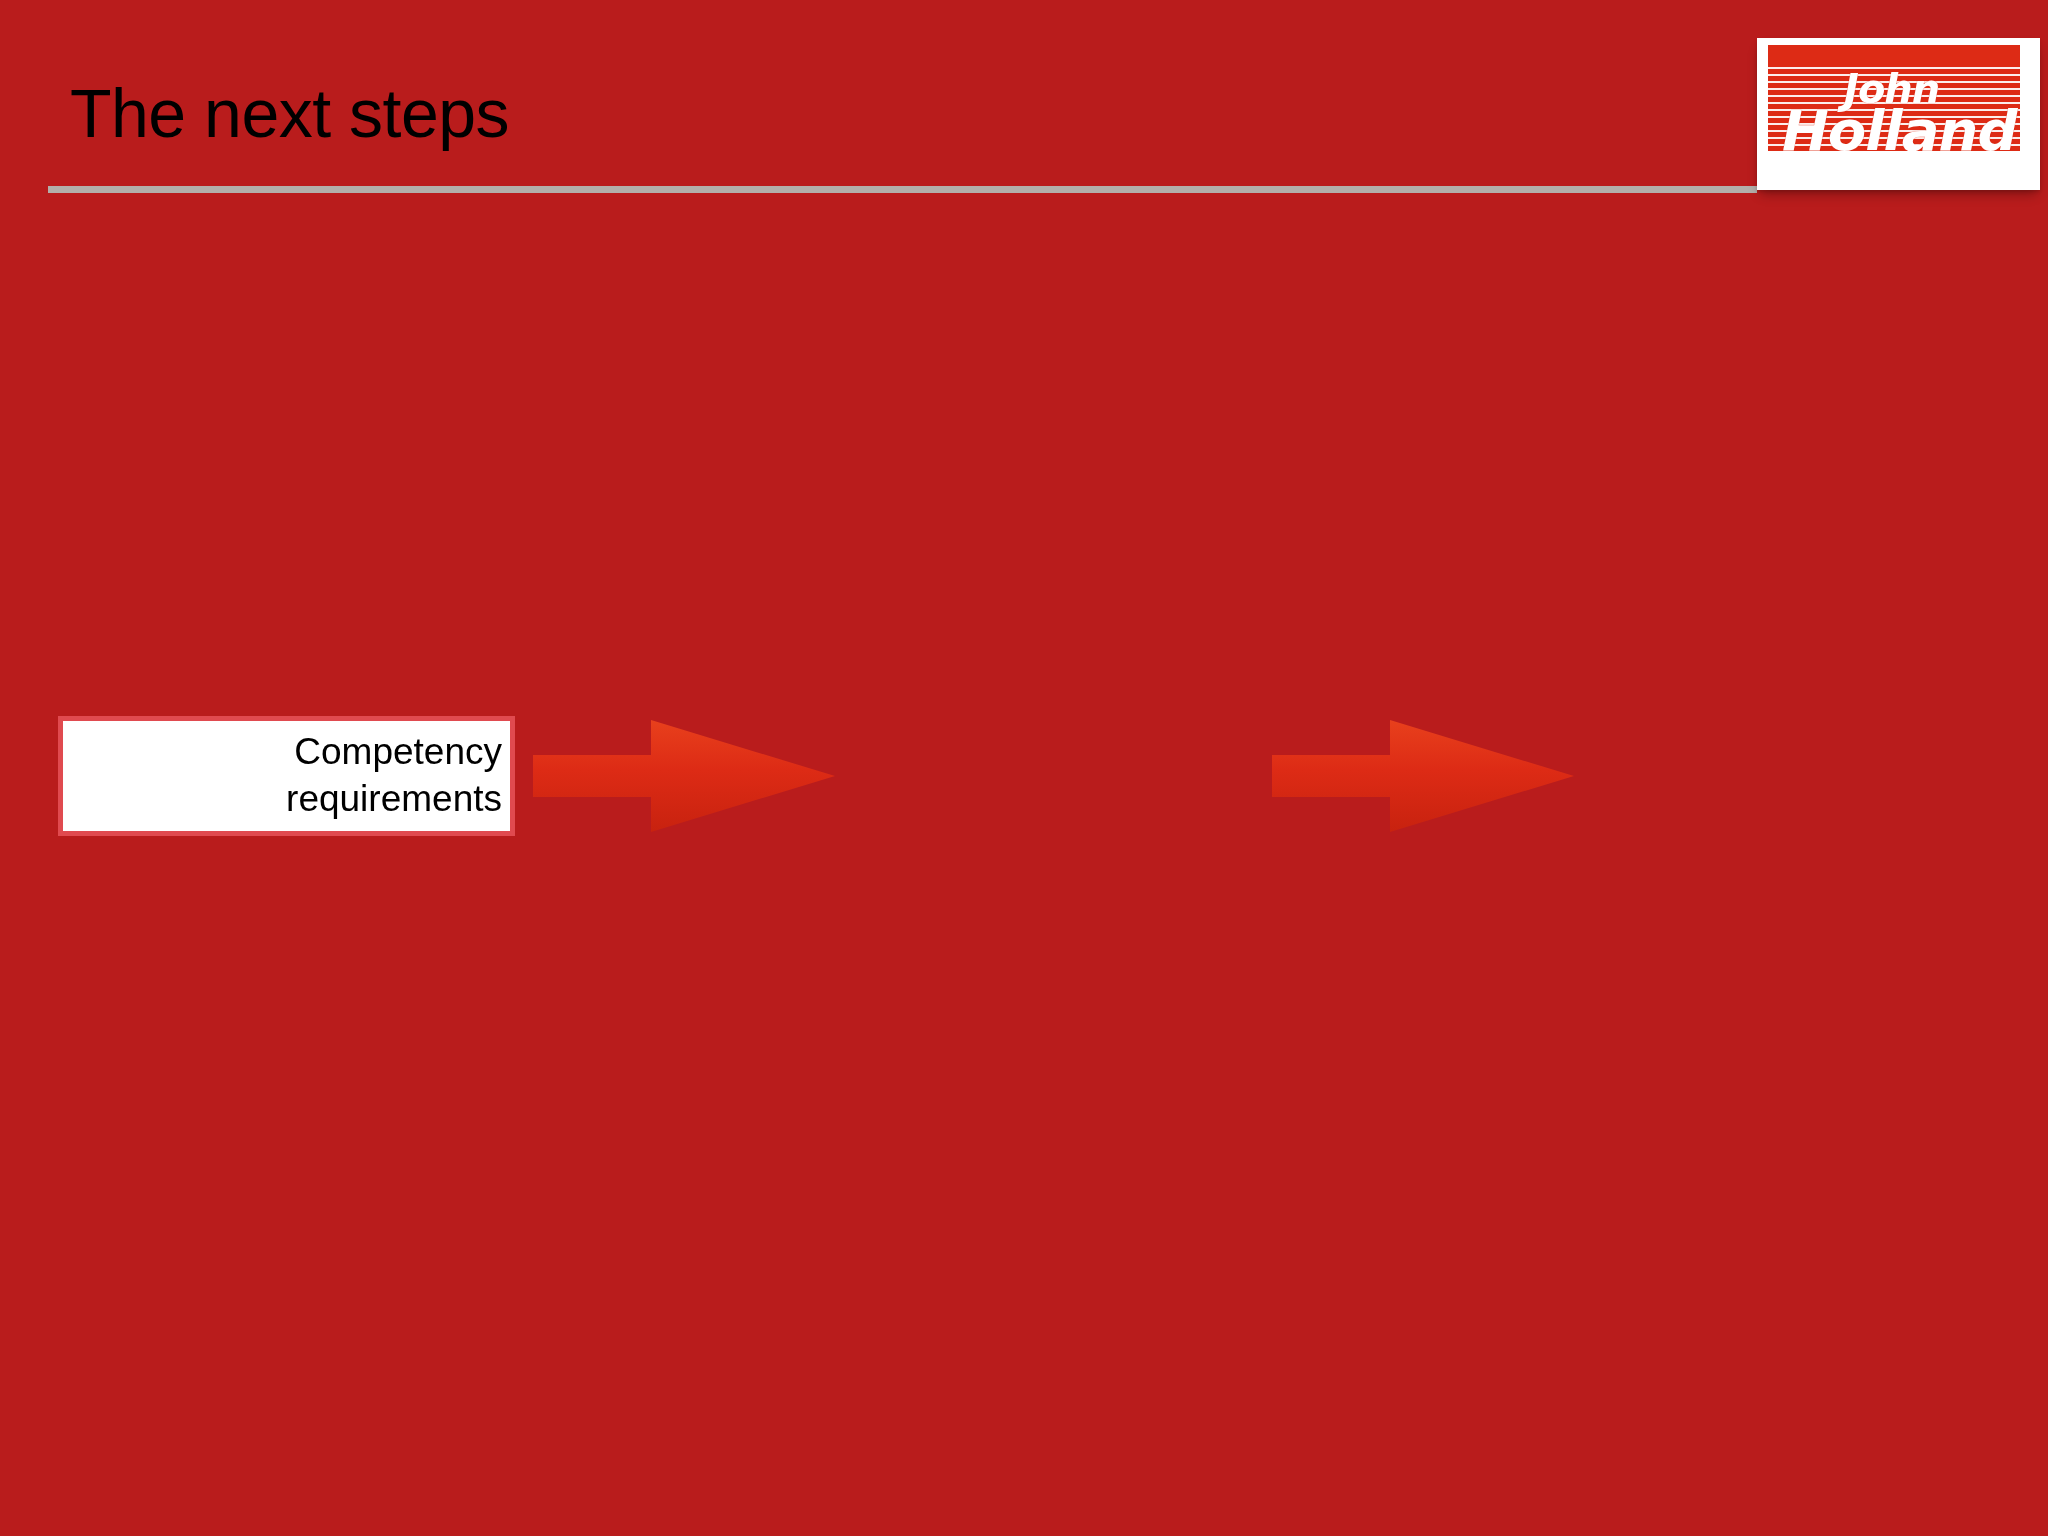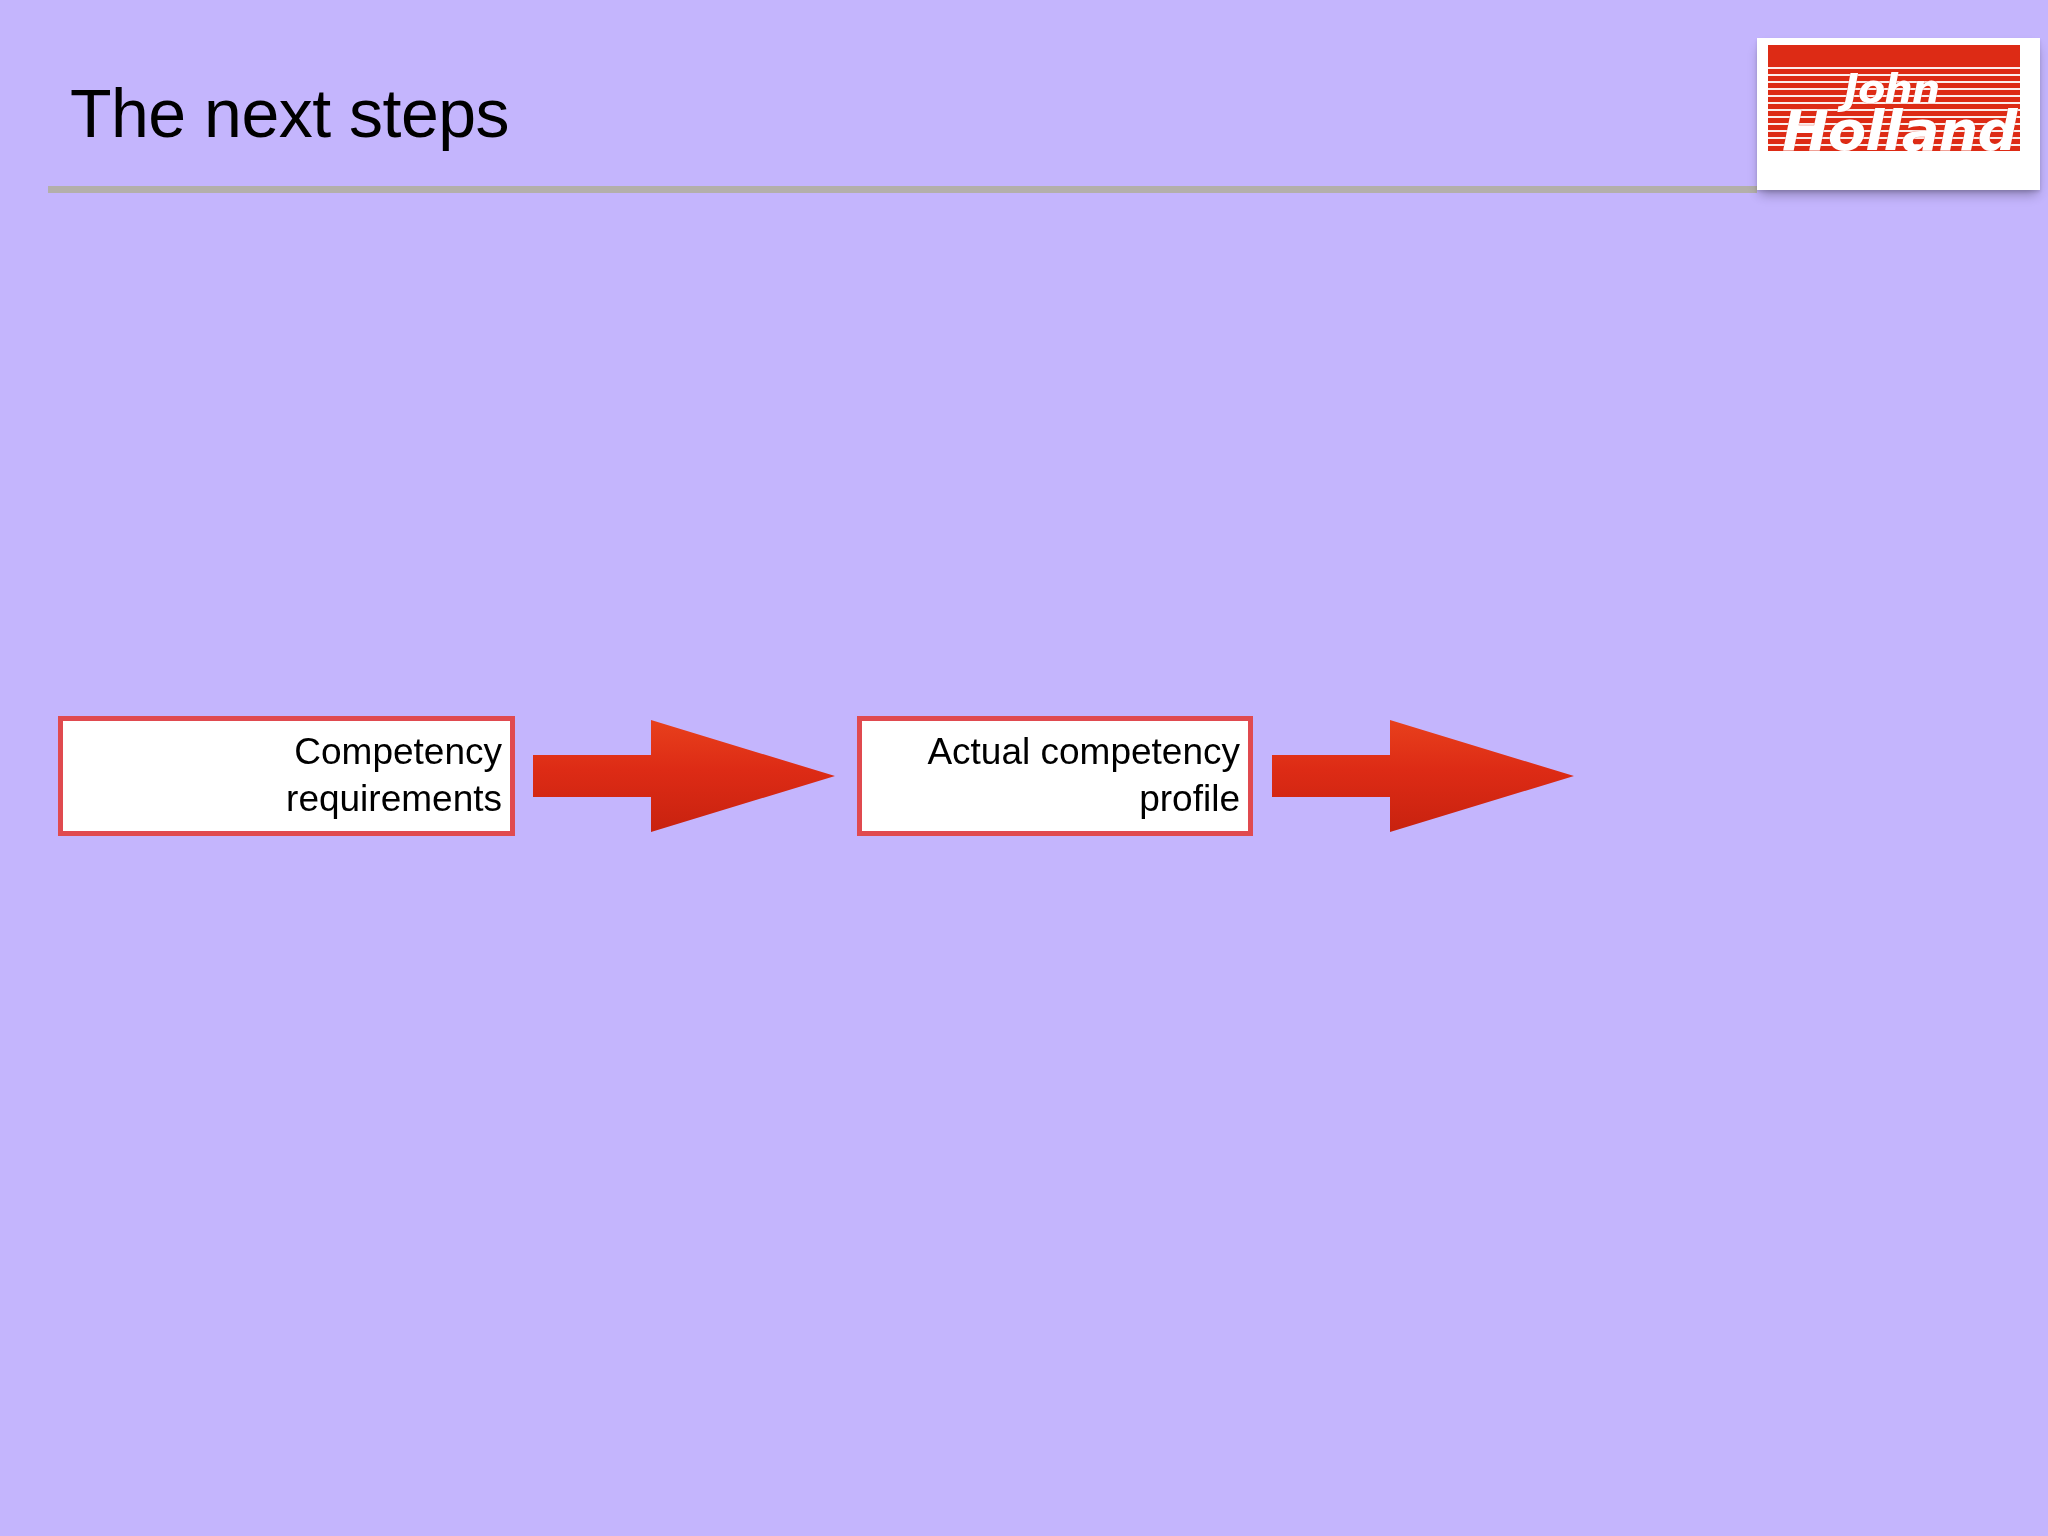--- a/index.html
+++ b/index.html
@@ -12,21 +12,21 @@
     height: 1536px;
     position: relative;
     overflow: hidden;
     font-family: "Liberation Sans", sans-serif;
     -webkit-font-smoothing: antialiased;
   }
 
   .slide {
     position: absolute;
     inset: 0;
-    background: #c4b5fd;
+    background: #b91c1c;
   }
 
   
   .slide-title {
     position: absolute;
     left: 70px;
     top: 78px;
     font-size: 68px;
     line-height: 1.05;
     color: #000000;
@@ -185,23 +185,20 @@
           <linearGradient id="arrowGrad1" x1="0" y1="0" x2="0" y2="1">
             <stop offset="0%" stop-color="#e8401c"></stop>
             <stop offset="45%" stop-color="#dd2b15"></stop>
             <stop offset="100%" stop-color="#c8220f"></stop>
           </linearGradient>
         </defs>
         <polygon points="0,39 118,39 118,4 302,60 118,116 118,81 0,81" fill="url(#arrowGrad1)"></polygon>
       </svg>
     </div>
 
-    <div class="flow-box box-actual">
-      <span class="box-label">Actual competency profile</span>
-    </div>
 
     <div class="flow-arrow arrow-2">
       <svg viewBox="0 0 302 120" preserveAspectRatio="none" aria-hidden="true">
         <defs>
           <linearGradient id="arrowGrad2" x1="0" y1="0" x2="0" y2="1">
             <stop offset="0%" stop-color="#e8401c"></stop>
             <stop offset="45%" stop-color="#dd2b15"></stop>
             <stop offset="100%" stop-color="#c8220f"></stop>
           </linearGradient>
         </defs>

